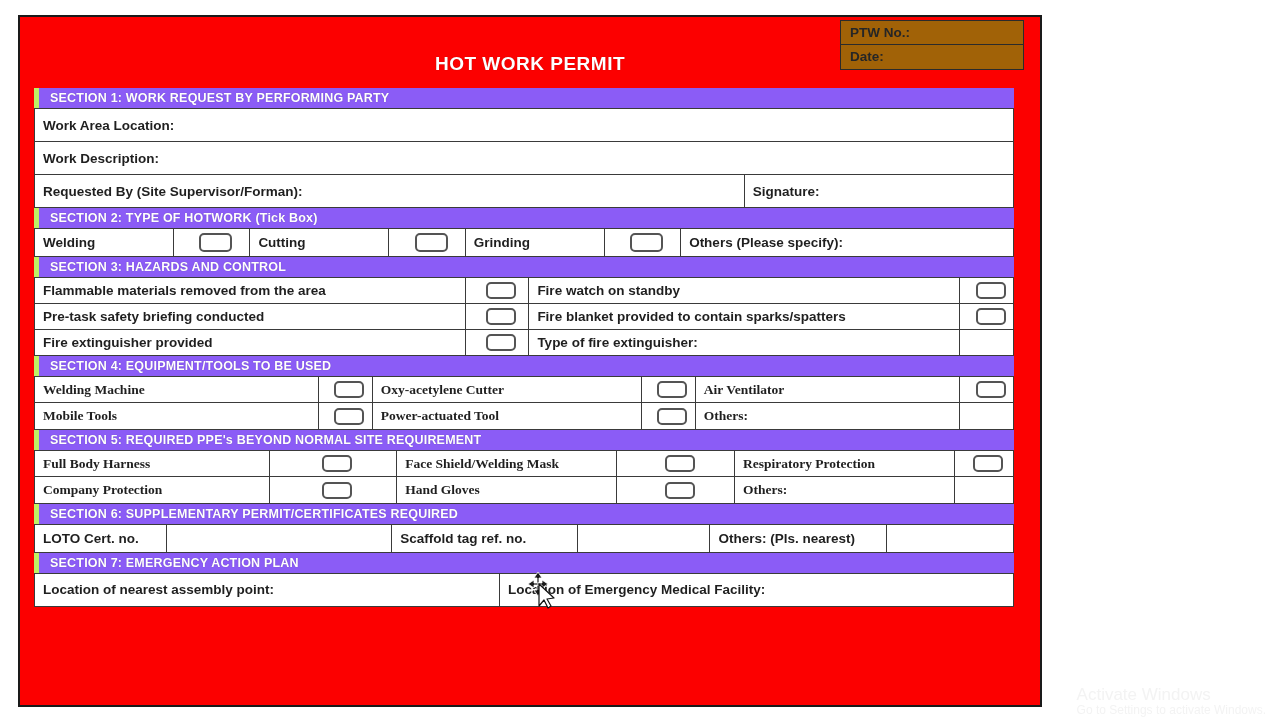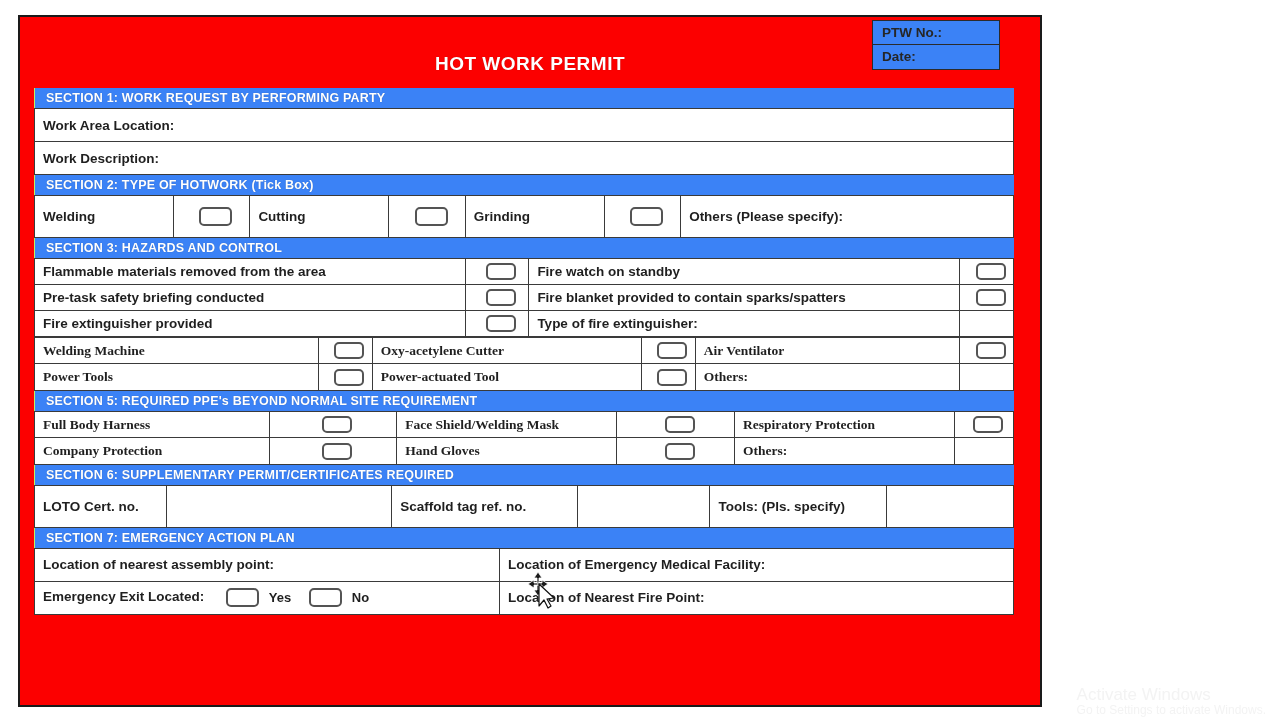--- a/index.html
+++ b/index.html
@@ -36,23 +36,23 @@
     left: 0; right: 0; top: 36px;
     text-align: center;
     color: #ffffff;
     font-size: 19px;
     font-weight: bold;
     letter-spacing: 0.5px;
     text-shadow: 0 0 1px rgba(0,0,0,0.35);
   }
   .ptwbox {
     position: absolute;
-    right: 40px; top: 3px;
-    width: 128px;
-    background: #3b82f6;
+    right: 16px; top: 3px;
+    width: 184px;
+    background: #a16207;
     border: 1px solid #2b2b2b;
     box-sizing: border-box;
   }
   .ptwbox .prow {
     height: 24px;
     line-height: 24px;
     padding-left: 9px;
     font-size: 13.5px;
     font-weight: bold;
     color: #262626;
@@ -61,27 +61,27 @@
   .ptwbox .prow.first { border-bottom: 1px solid #2b2b2b; }
 
   
   #body {
     position: absolute;
     left: 14px; top: 71px;
     width: 980px;
     background: #fc0000;
   }
   .secbar {
-    background: #3b82f6;
+    background: #8b5cf6;
     color: #ffffff;
     font-size: 12.5px;
     font-weight: bold;
     padding: 3px 0 3px 11px;
     letter-spacing: 0.2px;
-    border-left: 1px solid #bef264;
+    border-left: 5px solid #bef264;
     text-shadow: 0 0 1px rgba(0,0,0,0.3);
   }
 
   table.grid {
     width: 100%;
     border-collapse: collapse;
     background: #ffffff;
     table-layout: fixed;
   }
   table.grid td {
@@ -103,21 +103,21 @@
     display: inline-block;
     width: 29px; height: 15px;
     border: 2px solid #545454;
     border-radius: 5px;
     background: #ffffff;
     vertical-align: middle;
   }
   .chk.sm { width: 26px; height: 13px; border-width: 2px; }
 
   .tall  { height: 33px; margin-left: 37px; }
-  .tall2 { height: 42px; }
+  .tall2 { height: 28px; }
   .short { height: 19px; font-family: Liberation Serif, serif; }
   .midr  { height: 25px; }
 
   .inlinechk { display:inline-block; vertical-align: middle; }
   .yn { font-size: 13px; font-weight: bold; color:#1f1f1f; margin: 0 14px 0 6px; vertical-align: middle;}
 
   
   #cursor {
     position: absolute;
     left: 527px; top: 570px;
@@ -159,20 +159,24 @@
             <col style="width:43%">
             <col style="width:29.5%">
             <col style="width:27.5%">
           </colgroup>
         <tbody>
           <tr>
             <td class="tall" colspan="3">Work Area Location:</td>
           </tr>
           <tr>
             <td class="tall" colspan="3">Work Description:</td>
+          </tr>
+          <tr>
+            <td class="tall" colspan="2">Requested By (Site Supervisor/Forman):</td>
+            <td class="tall">Signature:</td>
           </tr>
         </tbody>
       </table>
 
       <div class="secbar">SECTION 2:  TYPE OF HOTWORK (Tick Box)</div>
       <table class="grid">
         <colgroup>
           <col style="width:14.2%">
             <col style="width:7.8%">
           <col style="width:14.2%">
@@ -217,40 +221,41 @@
           </tr>
           <tr>
             <td class="midr">Fire extinguisher provided</td>
             <td class="midr cb"><span class="chk sm"></span></td>
             <td class="midr">Type of fire extinguisher:</td>
             <td class="midr blank"></td>
           </tr>
         </tbody>
       </table>
 
+      <div class="secbar">SECTION 4: EQUIPMENT/TOOLS TO BE USED</div>
       <table class="grid">
         <colgroup>
           <col style="width:29%">
             <col style="width:5.5%">
           <col style="width:27.5%">
             <col style="width:5.5%">
           <col style="width:27%">
             <col style="width:5.5%">
         </colgroup>
         <tbody>
           <tr>
             <td class="short">Welding Machine</td>
             <td class="short cb"><span class="chk sm"></span></td>
             <td class="short">Oxy-acetylene Cutter</td>
             <td class="short cb"><span class="chk sm"></span></td>
             <td class="short">Air Ventilator</td>
             <td class="short cb"><span class="chk sm"></span></td>
           </tr>
           <tr>
-            <td class="short">Power Tools</td>
+            <td class="short">Mobile Tools</td>
             <td class="short cb"><span class="chk sm"></span></td>
             <td class="short">Power-actuated Tool</td>
             <td class="short cb"><span class="chk sm"></span></td>
             <td class="short">Others:</td>
             <td class="short blank"></td>
           </tr>
         </tbody>
       </table>
 
       <div class="secbar">SECTION 5: REQUIRED PPE's BEYOND NORMAL SITE REQUIREMENT</div>
@@ -292,46 +297,36 @@
             <col style="width:13.5%">
           <col style="width:18%">
             <col style="width:13%">
         </colgroup>
         <tbody>
           <tr>
             <td class="tall2">LOTO Cert. no.</td>
             <td class="tall2"></td>
             <td class="tall2">Scaffold tag ref. no.</td>
             <td class="tall2"></td>
-            <td class="tall2">Tools: (Pls. specify)</td>
+            <td class="tall2">Others: (Pls. nearest)</td>
             <td class="tall2"></td>
           </tr>
         </tbody>
       </table>
 
       <div class="secbar">SECTION 7: EMERGENCY ACTION PLAN</div>
       <table class="grid">
         <colgroup>
             <col style="width:47.5%">
             <col style="width:52.5%">
           </colgroup>
         <tbody>
           <tr>
             <td class="tall">Location of nearest assembly point:</td>
             <td class="tall">Location of Emergency Medical Facility:</td>
-          </tr>
-          <tr>
-            <td class="tall">
-              <span>Emergency Exit Located:</span>
-              <span class="chk inlinechk" style="margin-left:18px"></span>
-              <span class="yn">Yes</span>
-              <span class="chk inlinechk"></span>
-              <span class="yn">No</span>
-            </td>
-            <td class="tall">Location of Nearest Fire Point:</td>
           </tr>
         </tbody>
       </table>
 
     </div>
   </div>
 
   <div id="cursor">
     <svg width="34" height="40" viewBox="0 0 34 40">
 

